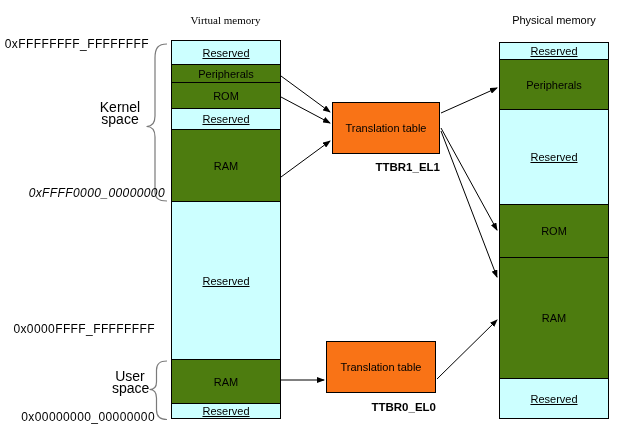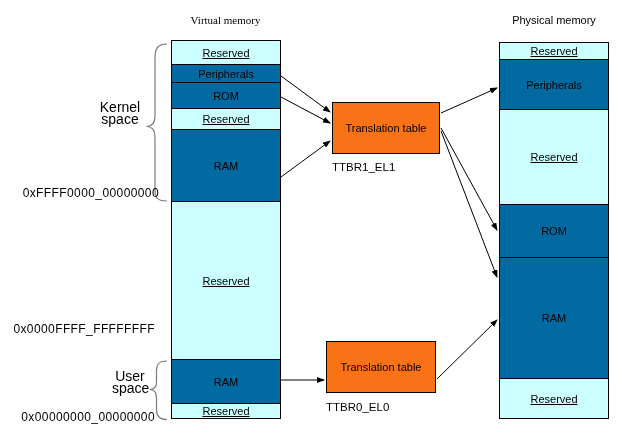--- a/index.html
+++ b/index.html
@@ -5,34 +5,34 @@
   html,body{margin:0;padding:0;background:#fff;}
   .stage{
     position:relative;width:622px;height:440px;background:#fff;overflow:hidden;
     font-family:"Liberation Sans",sans-serif;color:#000;
   }
   .stage svg{position:absolute;left:0;top:0;pointer-events:none;}
   .col{position:absolute;box-sizing:border-box;}
   .block{
     position:absolute;left:0;width:100%;box-sizing:border-box;
     border:1px solid #000;display:flex;align-items:center;justify-content:center;
-    font-size:11px;background:#0369a1;
+    font-size:11px;background:#4d7c0f;
   }
   .block.cyan{background:#CCFFFF;text-decoration:underline;}
   .title{position:absolute;font-size:11px;text-align:center;white-space:nowrap;}
   .addr{
     position:absolute;font-size:12px;letter-spacing:0.4px;text-align:right;
     white-space:nowrap;
   }
   .sidelabel{position:absolute;font-size:14px;text-align:center;line-height:12px;}
   .ttbox{
     position:absolute;box-sizing:border-box;border:1px solid #000;background:#f97316;
     display:flex;align-items:center;justify-content:center;font-size:11px;
   }
-  .ttreg{position:absolute;font-size:11.5px;text-align:left;white-space:nowrap;}
+  .ttreg{position:absolute;font-size:11.5px;text-align:right;white-space:nowrap;font-weight:bold;}
 </style>
 </head>
 <body>
 
 <div class="stage">
 
   <svg width="622" height="440" viewBox="0 0 622 440">
     <defs>
       <marker id="arrow" markerWidth="8" markerHeight="6" refX="7" refY="3" orient="auto" markerUnits="userSpaceOnUse">
         <path d="M0,0 L8,3 L0,6 Z" fill="#000"></path>
@@ -77,28 +77,29 @@
     <div class="block" style="top:215px;height:122px;">RAM</div>
     <div class="block cyan" style="top:336px;height:41px;">Reserved</div>
   </div>
 
   <div class="ttbox" style="left:332px;top:102px;width:108px;height:52px;">Translation table</div>
   <div class="ttreg" style="left:332px;top:161px;width:108px;">TTBR1_EL1</div>
 
   <div class="ttbox" style="left:326px;top:341px;width:110px;height:52px;">Translation table</div>
   <div class="ttreg" style="left:326px;top:401px;width:110px;">TTBR0_EL0</div>
 
+  <div class="addr" style="left:0px;top:37px;width:149px;">0xFFFFFFFF_FFFFFFFF</div>
 
   <div class="sidelabel" style="left:95px;top:101px;width:50px;">
     <span>Kernel</span><br>
     <span>space</span>
   </div>
 
 
-  <div class="addr" style="left:10px;top:186px;width:149px;">0xFFFF0000_00000000</div>
+  <div class="addr" style="left:16px;top:186px;width:149px;font-style:italic;">0xFFFF0000_00000000</div>
 
   <div class="addr" style="left:5px;top:322px;width:150px;">0x0000FFFF_FFFFFFFF</div>
 
   <div class="sidelabel" style="left:112px;top:370px;width:36px;">
     <span>User</span><br>
     <span>space</span>
   </div>
 
   <div class="addr" style="left:5px;top:410px;width:150px;">0x00000000_00000000</div>
 

